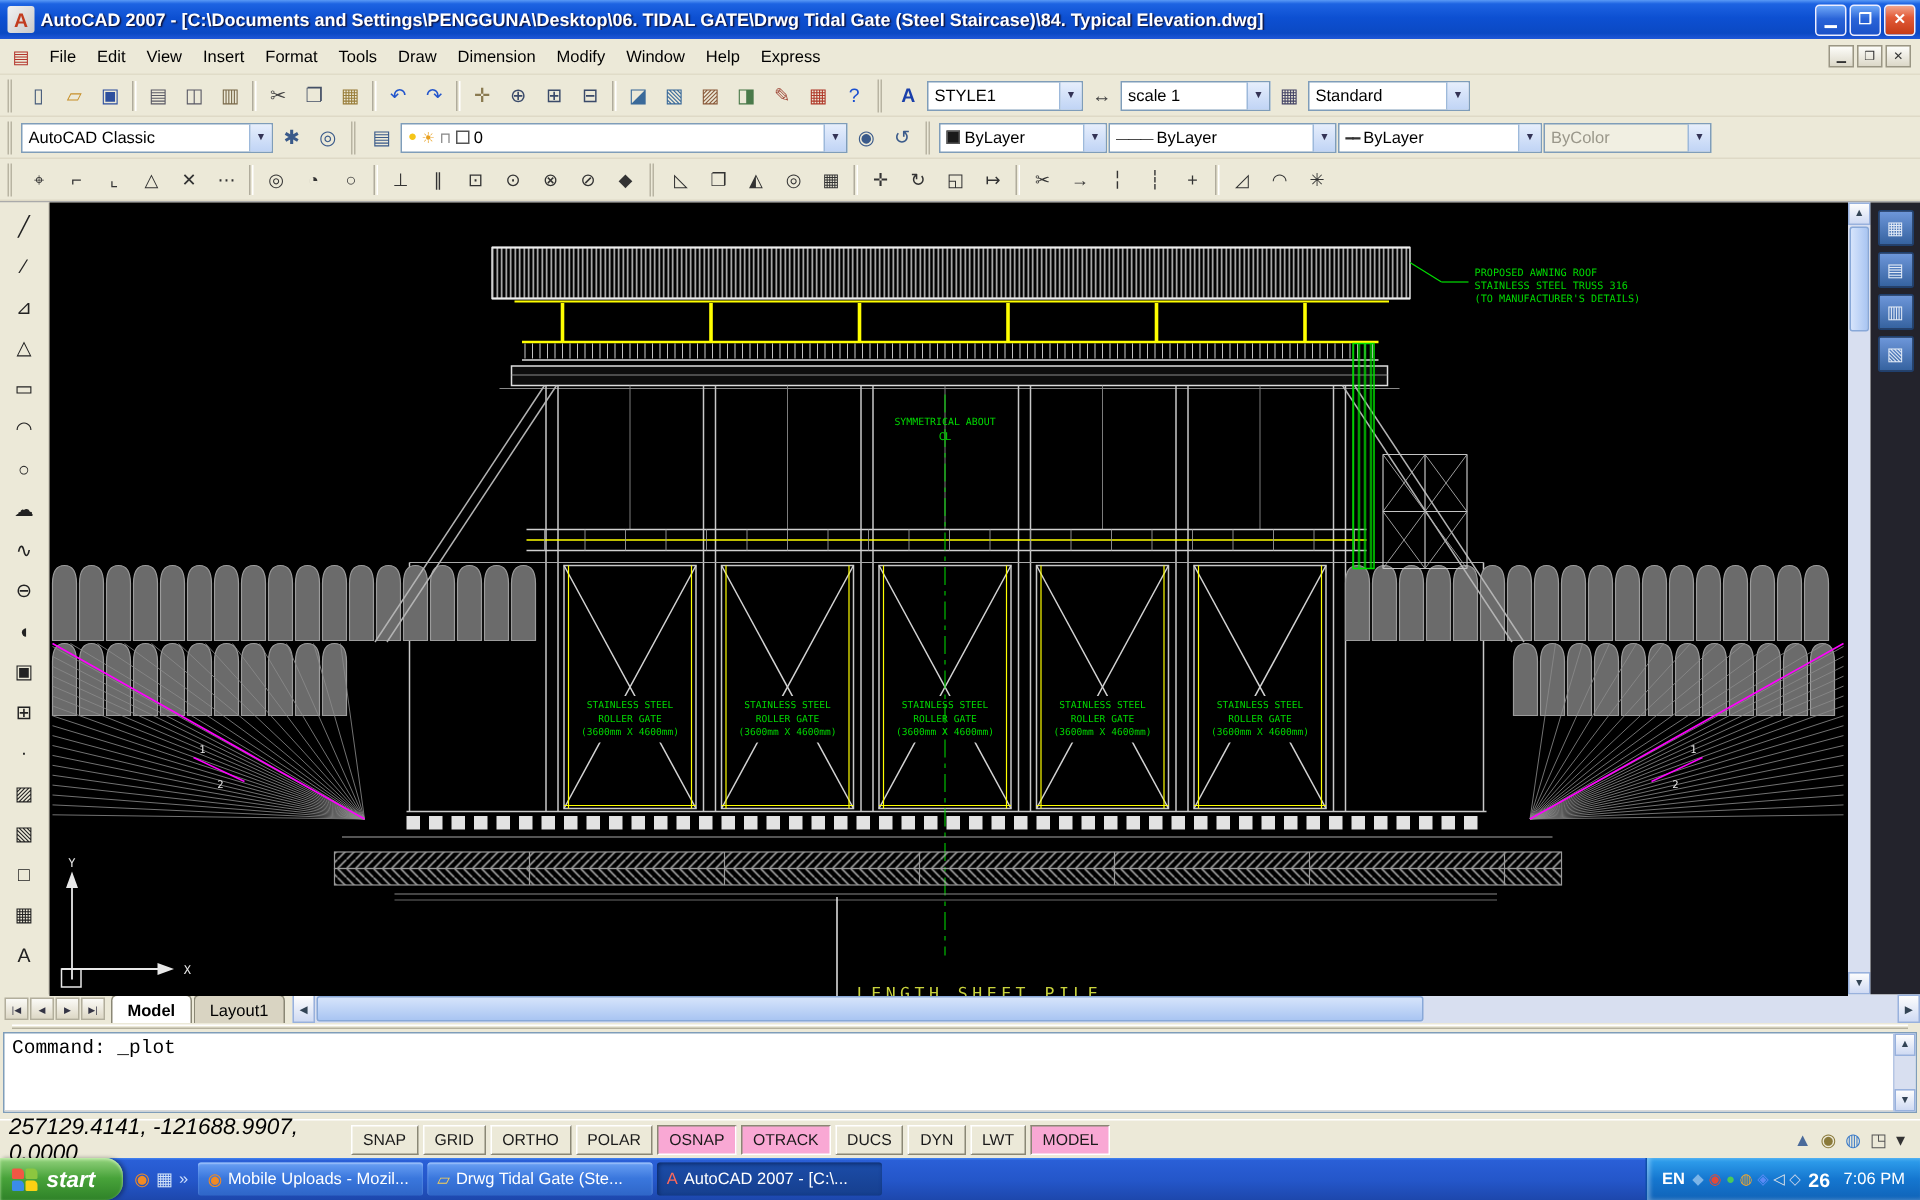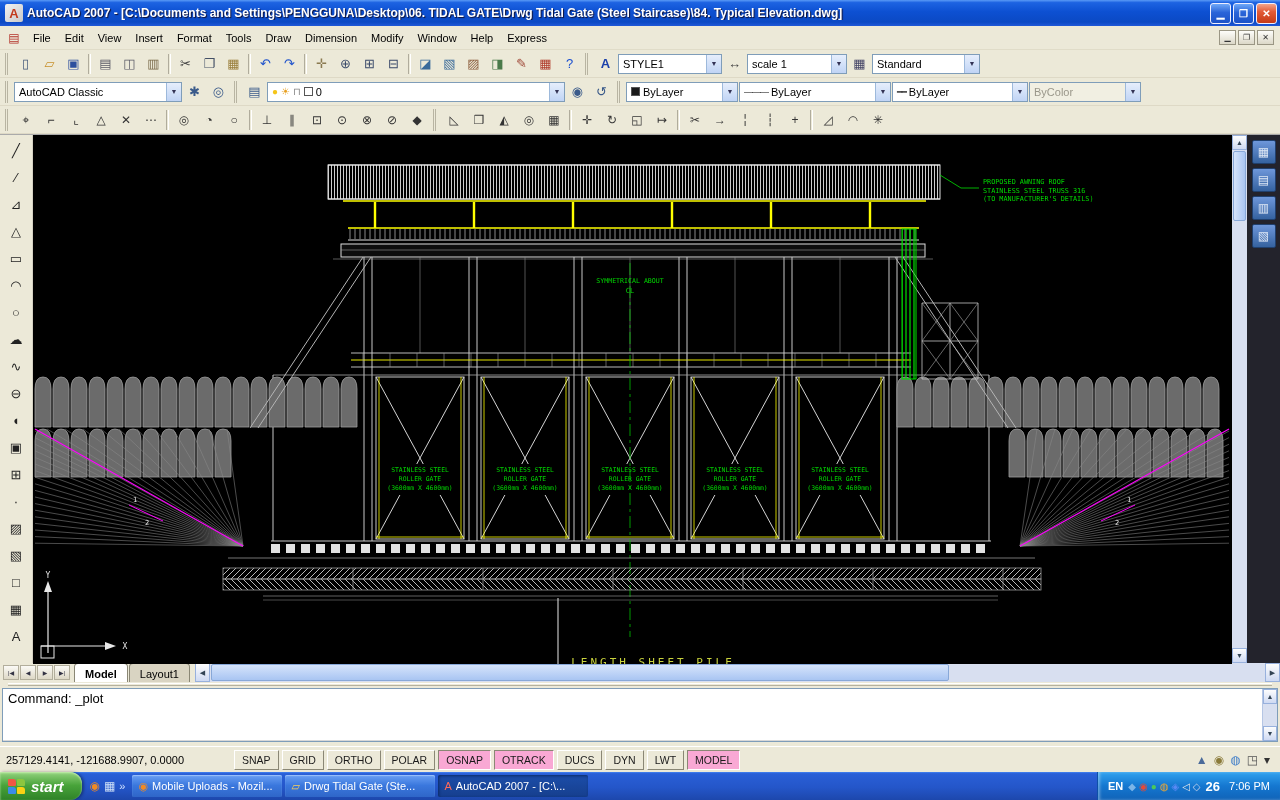--- a/index.html
+++ b/index.html
@@ -57,31 +57,31 @@
 .tab{padding:1px 10px 0;border:1px solid #8a8775;border-bottom:none;border-radius:4px 4px 0 0;background:#d9d4c2;display:flex;align-items:center;font-size:11px;margin-right:1px;}
 .tab.active{background:#fff;font-weight:bold;}
 .hscroll{flex:1;display:flex;align-items:stretch;margin-left:4px;background:#d8dff0;}
 .hthumb{width:68%;margin:1px;background:linear-gradient(#d6e4fb,#a9c5f2);border:1px solid #88a8d8;border-radius:2px;}
 .htrack{flex:1;}
 
 
 .cmd-area{height:64px;background:#ece9d8;padding:5px 2px 2px;}
 .cmd-grip{height:3px;margin:-4px 6px 2px;border-top:1px solid #fff;border-bottom:1px solid #b5b19e;}
 .cmd-box{height:54px;background:#fff;border:1px solid #7f9db9;display:flex;}
-.cmd-text{flex:1;font-family:Liberation Sans, sans-serif;font-size:13px;display:flex;flex-direction:row;}
+.cmd-text{flex:1;font-family:Liberation Mono, monospace;font-size:13px;display:flex;flex-direction:row;}
 .cmd-history{flex:1;padding:2px 5px;border-bottom:1px solid #d8d8d8;}
 .cmd-prompt-row{height:20px;display:flex;align-items:center;padding:0 5px;}
 .c-prompt{flex:1;}
 .cmd-hbtns{display:flex;gap:1px;}
 .cmd-hbtn{width:15px;height:14px;background:linear-gradient(#fdfdfd,#cfdaf3);border:1px solid #98b1dd;font-size:6px;display:flex;align-items:center;justify-content:center;color:#345;}
 .cmd-vscroll{width:15px;background:#d8dff0;display:flex;flex-direction:column;border-left:1px solid #b5c6e4;}
 
 
 .statusbar{height:26px;background:#ece9d8;display:flex;align-items:center;padding:0 6px;gap:3px;border-top:1px solid #fff;}
-.coords{width:225px;font-size:11px;flex:0 0 auto;}
+.coords{width:225px;font-size:15px;flex:0 0 auto;font-style:italic;}
 .toggles{display:flex;gap:3px;}
 .toggle{font-size:10.5px;padding:3px 7px;background:#ece9d8;border:1px solid;border-color:#fff #8a8775 #8a8775 #fff;color:#1a1a1a;}
 .toggle.pressed{border-color:#8a8775 #fff #fff #8a8775;background:#f9a8d4;}
 .status-right{margin-left:auto;display:flex;align-items:center;gap:6px;padding-right:4px;}
 .sicon{font-size:12px;}
 
 
 .taskbar{height:28px;background:linear-gradient(180deg,#4485f2 0%,#2a5fd7 6%,#2456c9 55%,#1d47ac 100%);display:flex;align-items:center;}
 .start-btn{height:28px;padding:0 18px 0 8px;border-radius:0 12px 12px 0;background:linear-gradient(180deg,#94d37e,#48a33a 48%,#2f8228);color:#fff;font-weight:bold;font-style:italic;font-size:15px;display:flex;align-items:center;gap:6px;box-shadow:inset 0 1px 2px #c6eeb0, 2px 0 3px rgba(0,0,0,.35);flex:0 0 auto;}
 .win-flag{width:17px;height:15px;display:grid;grid-template-columns:8px 8px;grid-template-rows:7px 7px;gap:1px;}

